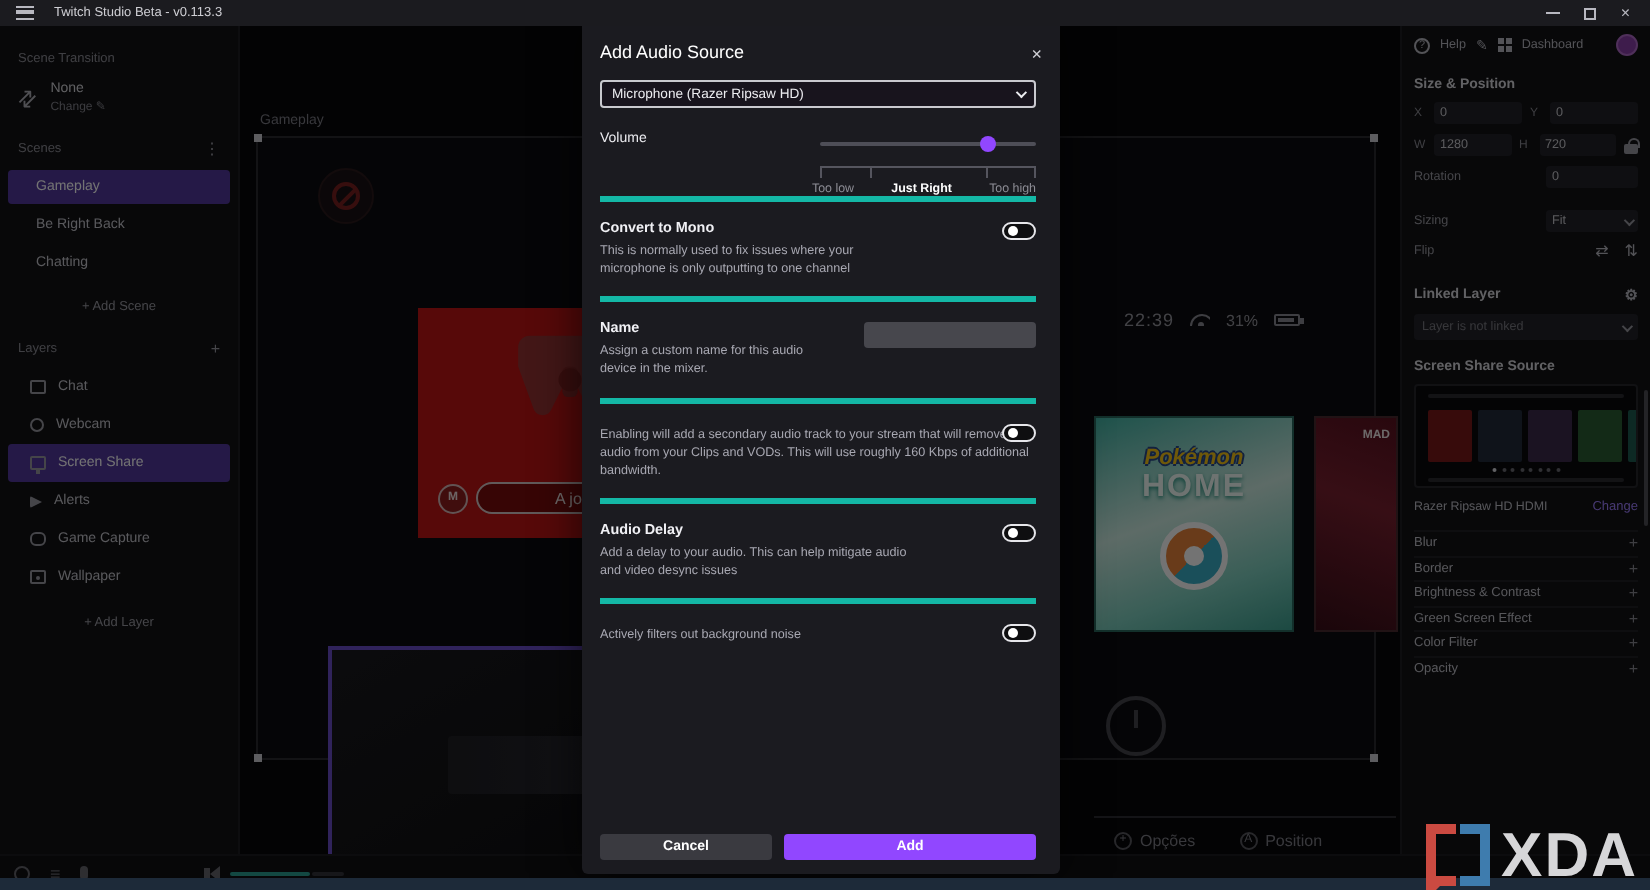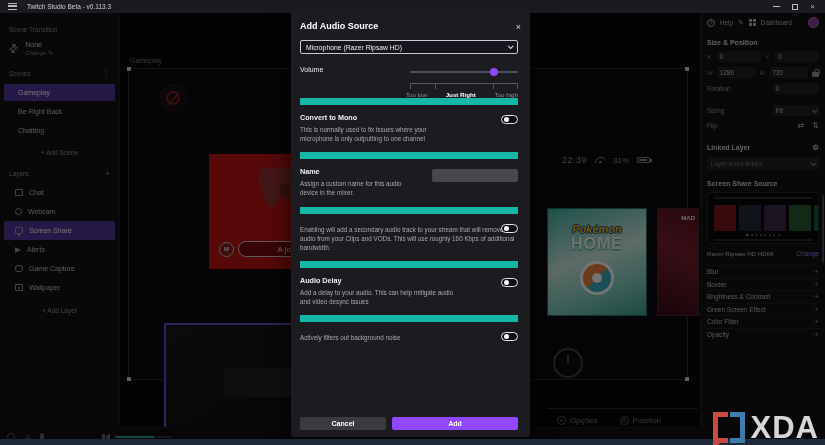--- a/index.html
+++ b/index.html
@@ -128,36 +128,36 @@
   .mic-ic { margin-left:10px; width:4px; height:7px; background:#66666e; border-radius:2px; position:relative; }
   .mic-ic::after { content:""; position:absolute; left:-1.5px; bottom:-2.5px; width:7px; height:1.2px; background:#66666e; }
   .spk { margin-left:58px; display:flex; align-items:center; }
   .spk-box { width:3px; height:5px; background:#66666e; }
   .spk-tri { width:0; height:0; border:4px solid transparent; border-right:5px solid #66666e; margin-left:-4px; }
   .vol-line { margin-left:5px; width:40px; height:2px; background:#2aa093; border-radius:1px; }
   .vol-trail { width:16px; height:2px; background:#34343a; border-radius:1px; margin-left:1px; }
 
   
   .modal { position:absolute; left:291px; top:8px; width:239px; height:429px; background:#1b1b20; border-radius:3px; z-index:60; box-shadow:0 0 24px rgba(0,0,0,0.7); padding:0 12px 0 9px; }
-  .m-title { padding-top:13px; font-size:9px; font-weight:bold; color:#fff; }
+  .m-title { padding-top:13px; font-size:9px; font-weight:normal; color:#fff; }
   .m-close { position:absolute; right:9px; top:15px; font-size:9px; color:#cfcfd4; line-height:8px; }
   .m-dd { margin-top:9px; height:14px; border:1px solid #c9c9cf; border-radius:2px; background:#18141d; display:flex; align-items:center; justify-content:space-between; padding:0 5px; }
   .m-dd .v { font-size:6.8px; color:#ececf0; }
   .m-dd .chev { border-color:#ececf0; }
   .vol-row { margin-top:12px; display:flex; justify-content:space-between; align-items:flex-start; }
   .vol-lab { font-size:7px; color:#ececf0; }
   .slider { width:108px; margin-top:2px; position:relative; height:8px; }
   .sl-track { position:absolute; left:0; right:0; top:3px; height:2px; background:#4e4e57; border-radius:1px; }
   .sl-thumb { position:absolute; top:0; width:8px; height:8px; margin-left:-4px; border-radius:50%; background:#9147ff; }
   .ruler { width:108px; margin-left:auto; margin-top:7px; position:relative; height:6px; border-top:1px solid #55555e; }
   .ruler i { position:absolute; top:0; width:1px; height:5px; background:#55555e; }
   .ruler-labels { width:112px; margin-left:auto; margin-top:2px; display:flex; justify-content:space-between; }
   .ruler-labels span { font-size:6.2px; color:#8d8d95; }
   .ruler-labels .mid { color:#fff; font-weight:bold; }
-  .msec { border-top:7px solid #14b8a6; padding:8px 0 9px; position:relative; margin-top:0; }
+  .msec { border-top:3px solid #14b8a6; padding:8px 0 9px; position:relative; margin-top:0; }
   .msec:first-of-type { margin-top:10px; }
   .msec .t { font-size:7.2px; font-weight:bold; color:#f0f0f4; }
   .msec .d { font-size:6.3px; color:#a8a8b2; line-height:1.45; margin-top:3px; }
   .d.w150 { max-width:150px; } .d.w120 { max-width:120px; } .d.w160 { max-width:160px; } .d.w140 { max-width:140px; }
   .toggle { position:absolute; right:0; top:10px; width:17px; height:9px; border:1px solid #e6e6ea; border-radius:5px; background:#0e0e10; }
   .toggle::after { content:""; position:absolute; left:1.5px; top:1.2px; width:5px; height:5px; border-radius:50%; background:#fff; }
   .name-sec { display:flex; justify-content:space-between; }
   .name-input { width:86px; height:13px; background:#47474d; border-radius:2px; margin-top:2px; flex:0 0 auto; }
   .mbtns { position:absolute; left:9px; right:12px; bottom:7px; display:flex; gap:6px; }
   .mbtn { height:13px; border-radius:2px; font-size:7px; font-weight:bold; color:#fff; display:flex; align-items:center; justify-content:center; }

